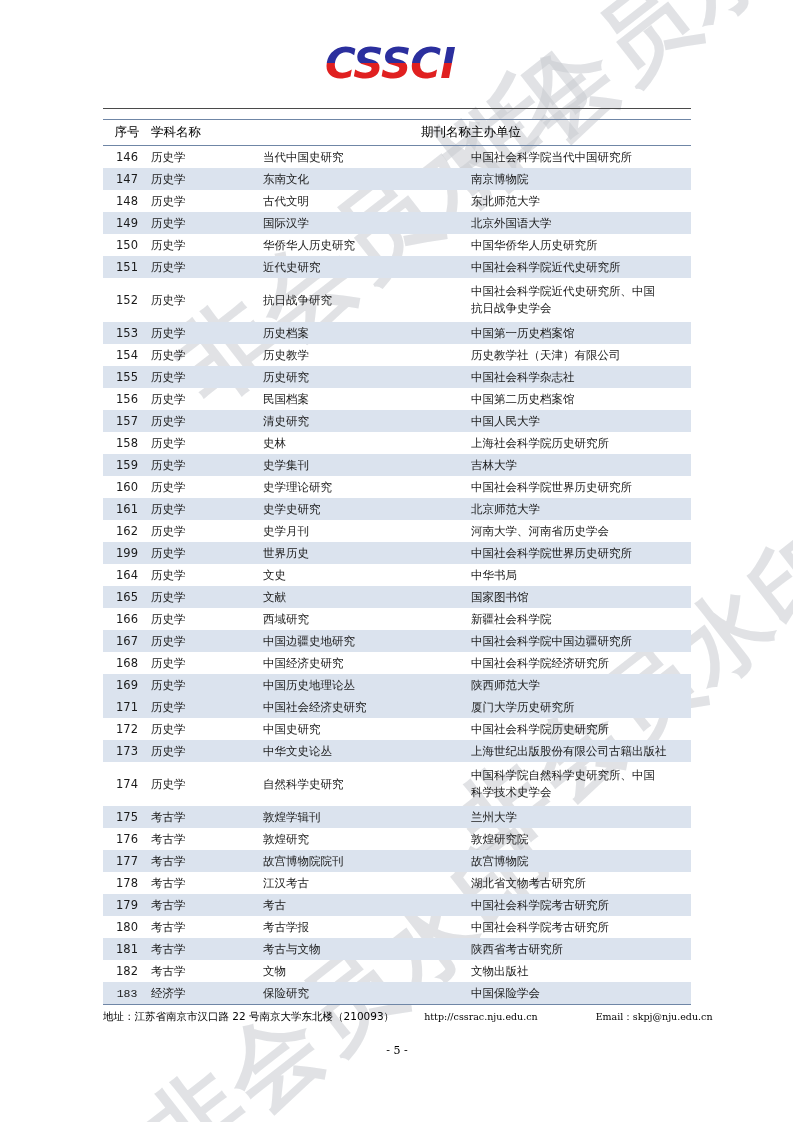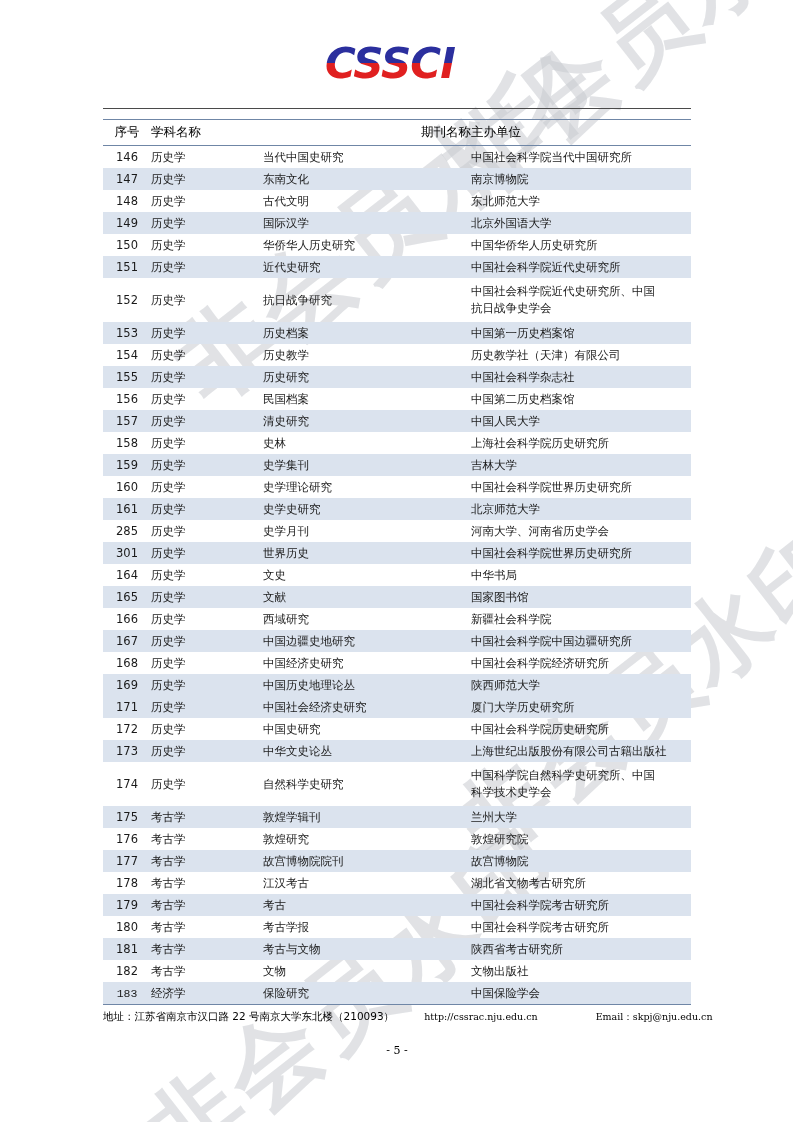--- a/index.html
+++ b/index.html
@@ -354,29 +354,29 @@
         </tr>
         <tr class="r1 shaded">
           <td class="c-no">161</td>
           <td class="c-sub">历史学</td>
           <td class="c-jnl">史学史研究</td>
           <td class="c-org">
             <span class="org-line">北京师范大学</span>
           </td>
         </tr>
         <tr class="r1">
-          <td class="c-no">285</td>
+          <td class="c-no">162</td>
           <td class="c-sub">历史学</td>
           <td class="c-jnl">史学月刊</td>
           <td class="c-org">
             <span class="org-line">河南大学、河南省历史学会</span>
           </td>
         </tr>
         <tr class="r1 shaded">
-          <td class="c-no">301</td>
+          <td class="c-no">199</td>
           <td class="c-sub">历史学</td>
           <td class="c-jnl">世界历史</td>
           <td class="c-org">
             <span class="org-line">中国社会科学院世界历史研究所</span>
           </td>
         </tr>
         <tr class="r1">
           <td class="c-no">164</td>
           <td class="c-sub">历史学</td>
           <td class="c-jnl">文史</td>

